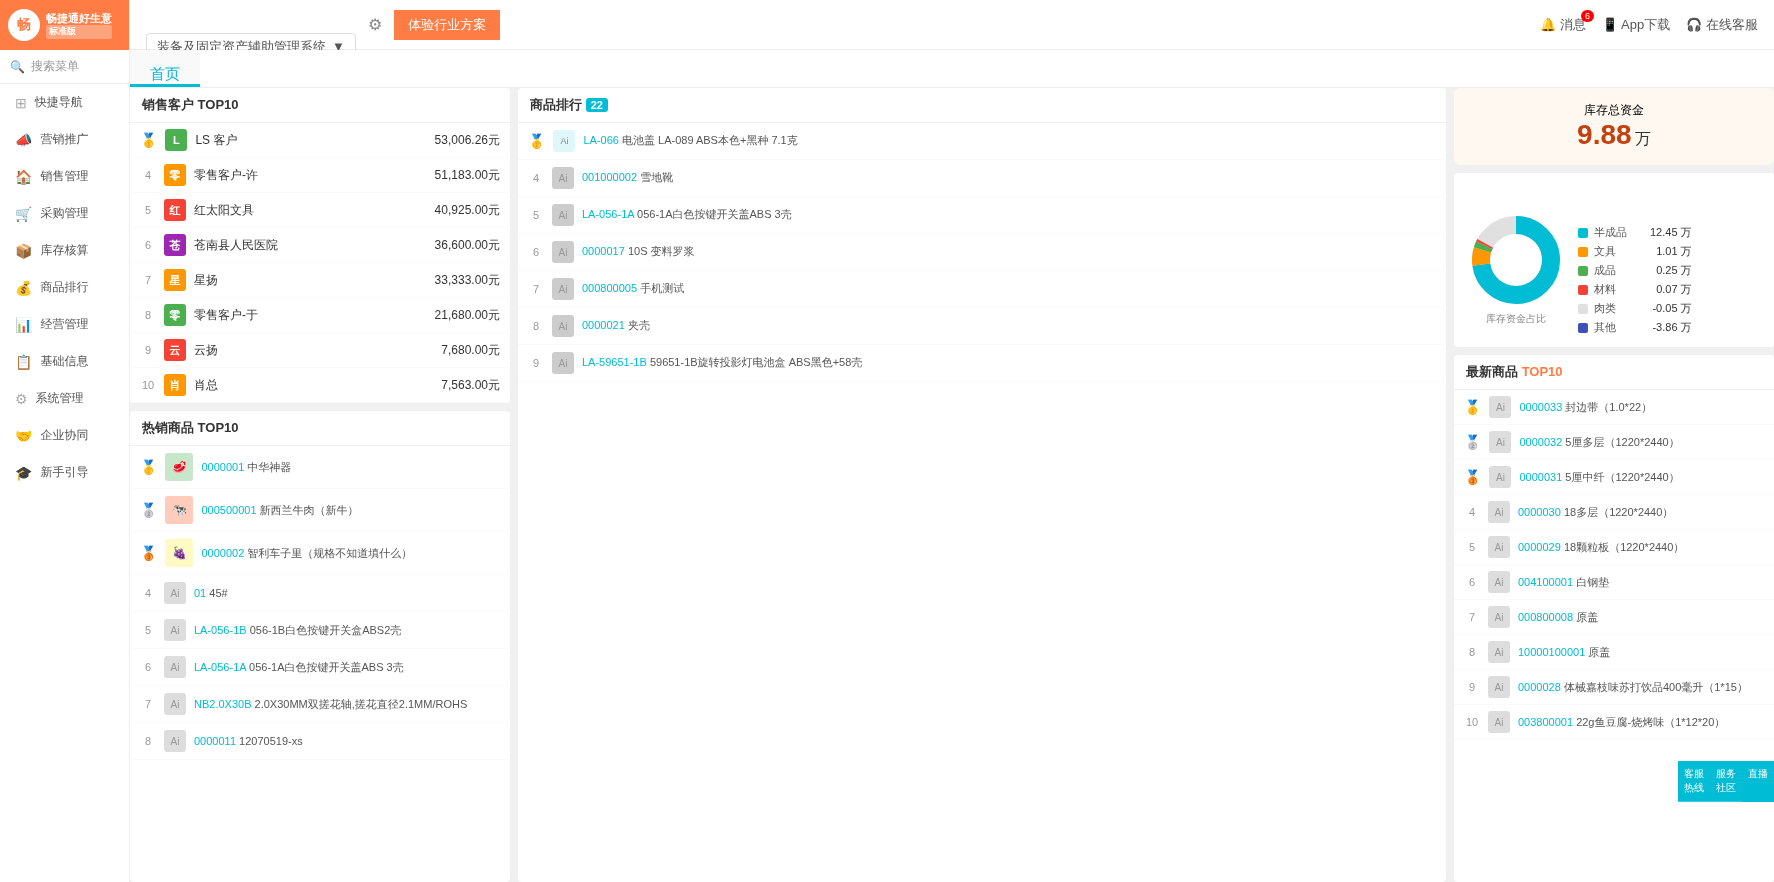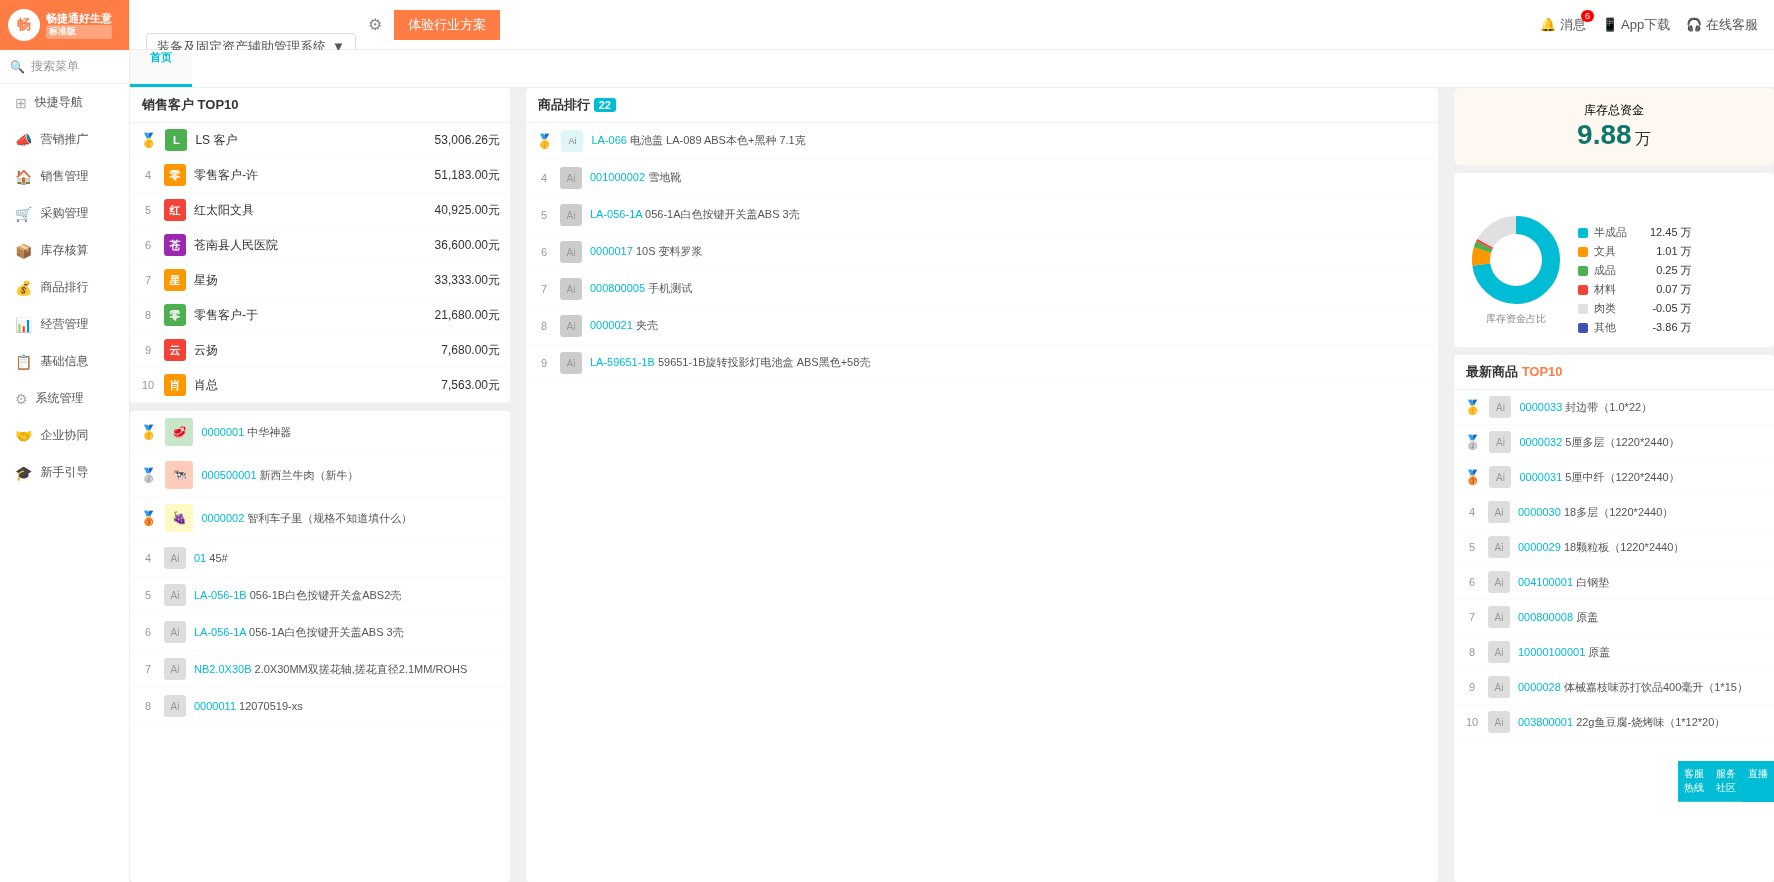--- a/index.html
+++ b/index.html
@@ -126,40 +126,39 @@
       height: 38px;
       background: #fff;
       border-bottom: 1px solid #eee;
       display: flex;
       align-items: center;
     }
     .nav-tab {
       padding: 0 20px;
       height: 100%;
       display: flex;
-      align-items: flex-start;
-      font-size: 11px;
+      align-items: flex-end;
+      font-size: 15px;
       cursor: pointer;
       color: #555;
       border-bottom: 3px solid transparent;
-      font-weight: bold;
     }
     .nav-tab.active {
       color: #00bcd4;
       border-bottom-color: #00bcd4;
       background: #f9f9f9;
     }
 
     
     .content {
       flex: 1;
       display: flex;
       overflow: hidden;
       background: #f0f0f0;
-      gap: 16px;
+      gap: 8px;
       padding: 0;
     }
 
     
     .col-left {
       width: 380px;
       flex-shrink: 0;
       display: flex;
       flex-direction: column;
       gap: 8px;
@@ -493,20 +492,23 @@
           <div class="customer-item">
             <span class="rank-num">10</span>
             <div class="customer-avatar" style="background:#ff9800">肖</div>
             <span class="customer-name">肖总</span>
             <span class="customer-amount">7,563.00元</span>
           </div>
         </div>
       </div>
 
       <div class="card" style="flex:1; overflow:hidden;">
+        <div class="card-header">
+          <span>热销商品 TOP10</span>
+        </div>
         <div style="overflow-y:auto; max-height:320px;">
           <div class="hot-product-item">
             <span class="rank-icon">🥇</span>
             <div class="product-img" style="background:#c8e6c9;">🥩</div>
             <div class="product-info">
               <span class="product-code">0000001 </span>
               <span class="product-name">中华神器</span>
             </div>
           </div>
           <div class="hot-product-item">
@@ -639,21 +641,21 @@
           </div>
         </div>
       </div>
     </div>
 
     <div class="col-right">
 
       <div class="inventory-total card">
         <span>库存总资金</span>
         <div>
-          <span style="font-size:28px;font-weight:bold;color:#0f766e;">9.88</span>
+          <span style="font-size:28px;font-weight:bold;color:#c2410c;">9.88</span>
           <span style="font-size:16px;color:#333;">万</span>
         </div>
       </div>
 
       <div class="chart-area card">
         <div class="donut-wrap">
           <svg width="100" height="100" viewBox="0 0 100 100">
 
             <circle cx="50" cy="50" r="35" fill="none" stroke="#e0e0e0" stroke-width="18"></circle>
 

